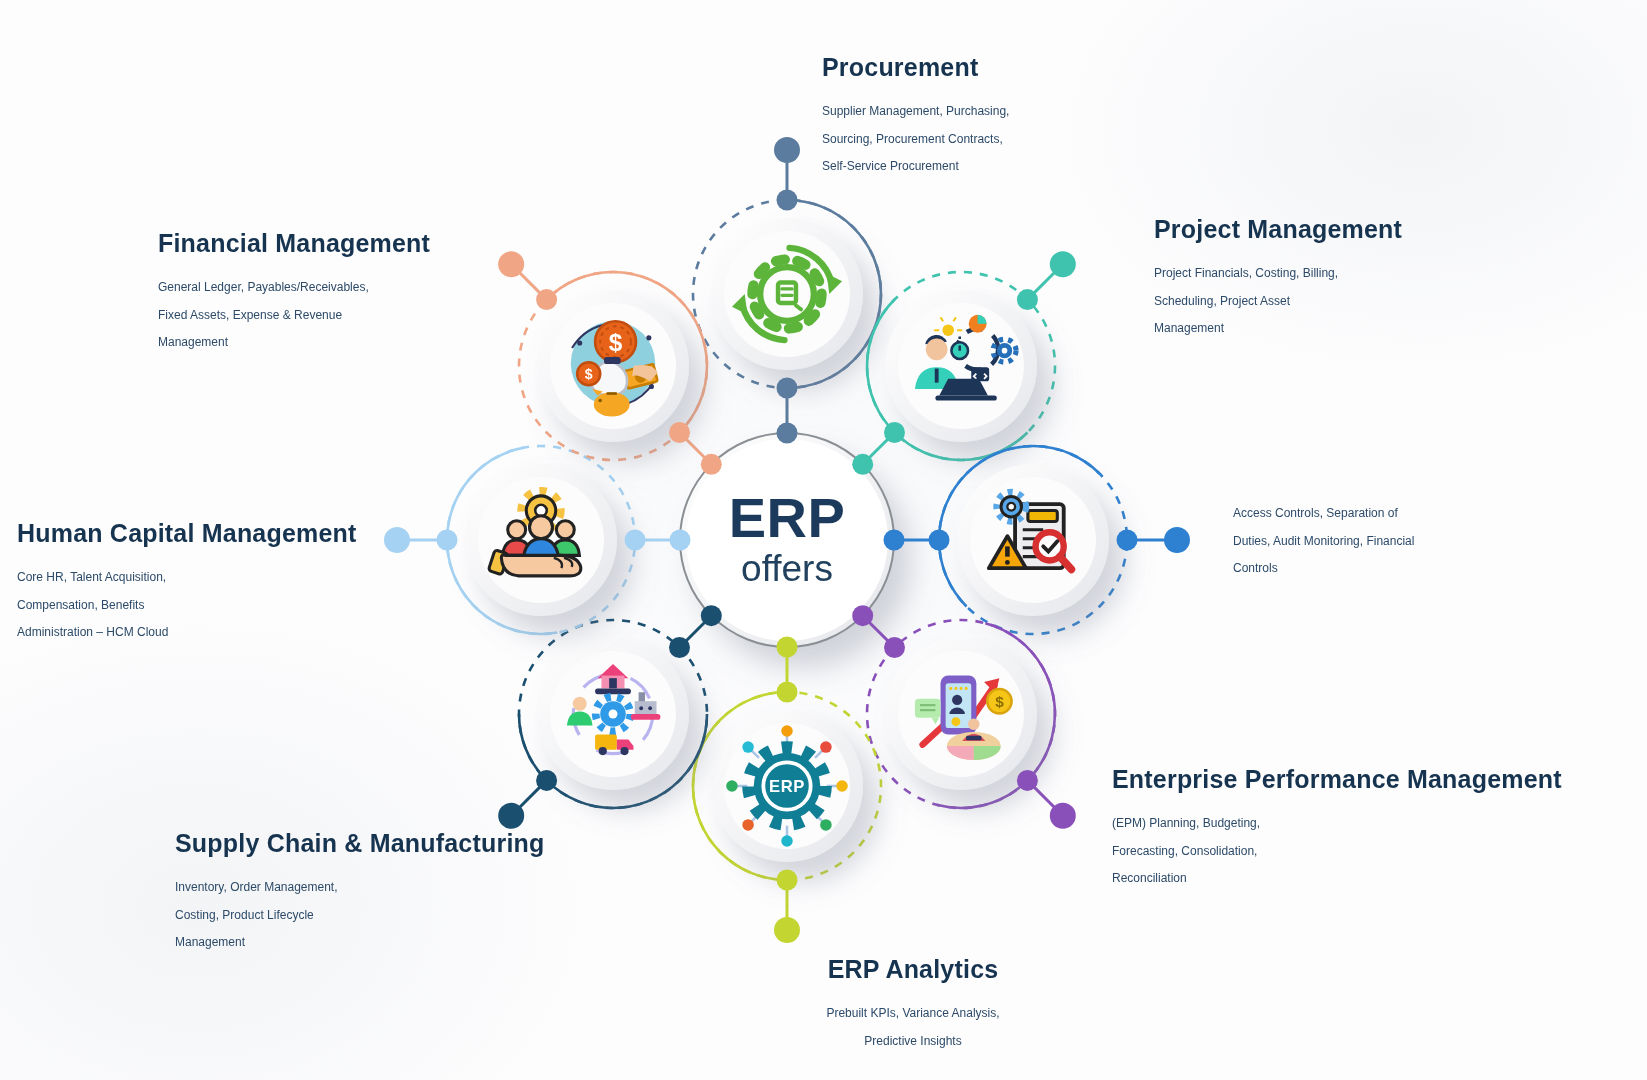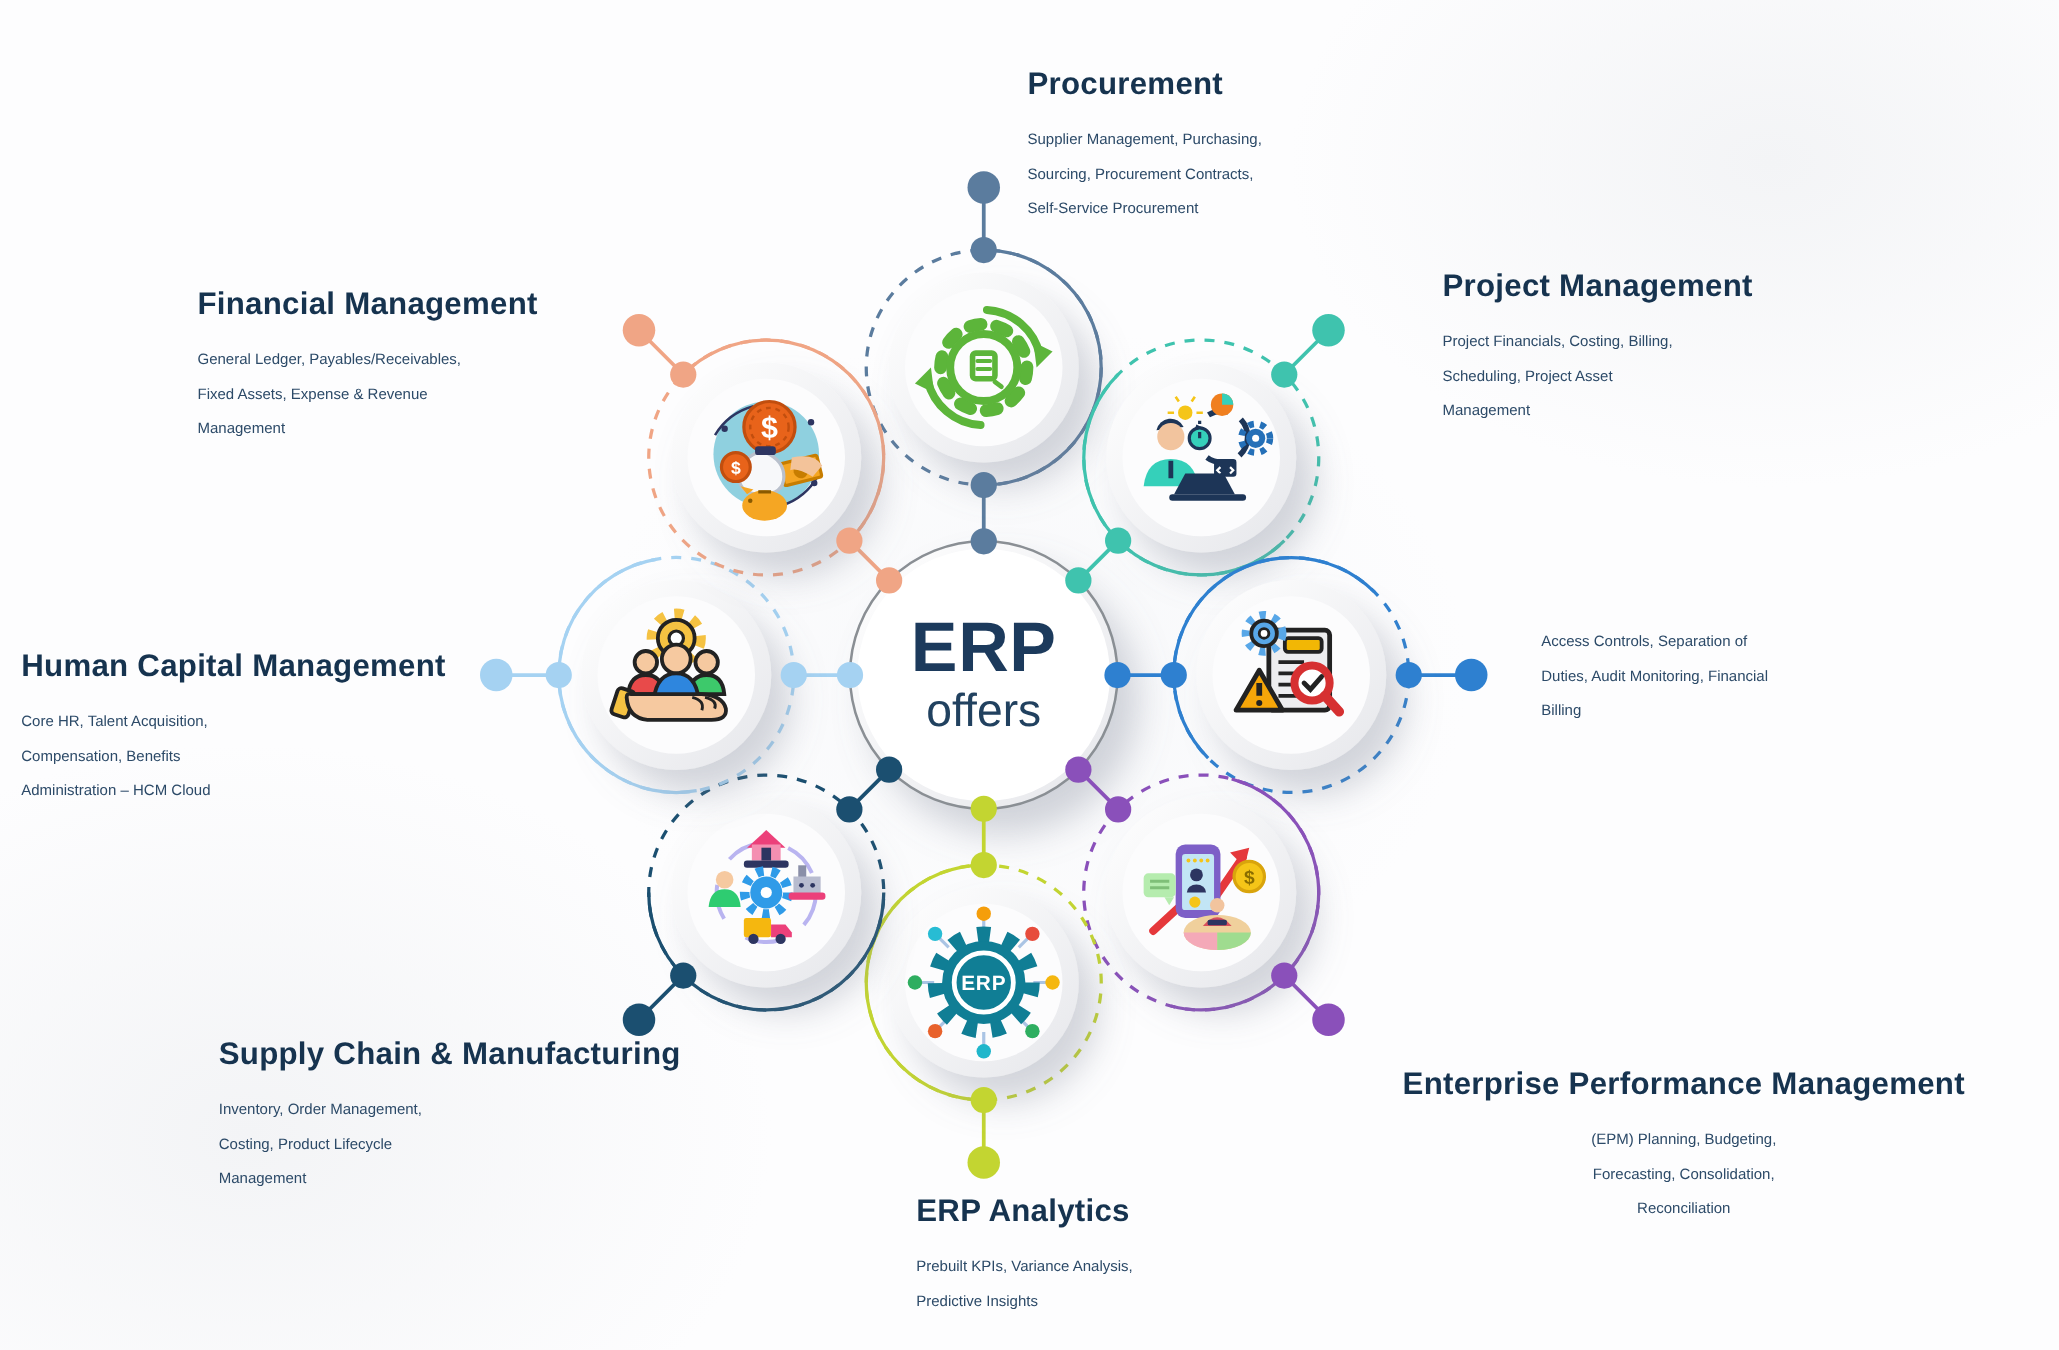--- a/index.html
+++ b/index.html
@@ -338,31 +338,31 @@
   <div class="txt" style="left:1133px;top:214px;width:340px;margin-left:21px;">
     <h3>Project Management</h3>
     <p>Project Financials, Costing, Billing,</p>
     <p>Scheduling, Project Asset</p>
     <p>Management</p>
   </div>
 
   <div class="txt" style="left:1233px;top:500px;width:400px;">
     <p>Access Controls, Separation of</p>
     <p>Duties, Audit Monitoring, Financial</p>
-    <p>Billing</p>
-  </div>
-
-  <div class="txt" style="left:1112px;top:852px;width:470px;text-align:center;">
+    <p>Controls</p>
+  </div>
+
+  <div class="txt" style="left:1112px;top:764px;width:470px;">
     <h3>Enterprise Performance Management</h3>
     <p>(EPM)  Planning, Budgeting,</p>
     <p>Forecasting, Consolidation,</p>
     <p>Reconciliation</p>
   </div>
 
-  <div class="txt" style="left:733px;top:954px;width:360px;">
+  <div class="txt" style="left:733px;top:954px;width:360px;text-align:center;">
     <h3>ERP Analytics</h3>
     <p>Prebuilt KPIs, Variance Analysis,</p>
     <p>Predictive Insights</p>
   </div>
 
   <div class="txt" style="left:175px;top:828px;width:400px;">
     <h3>Supply Chain &amp; Manufacturing</h3>
     <p>Inventory, Order Management,</p>
     <p>Costing, Product Lifecycle</p>
     <p>Management</p>

